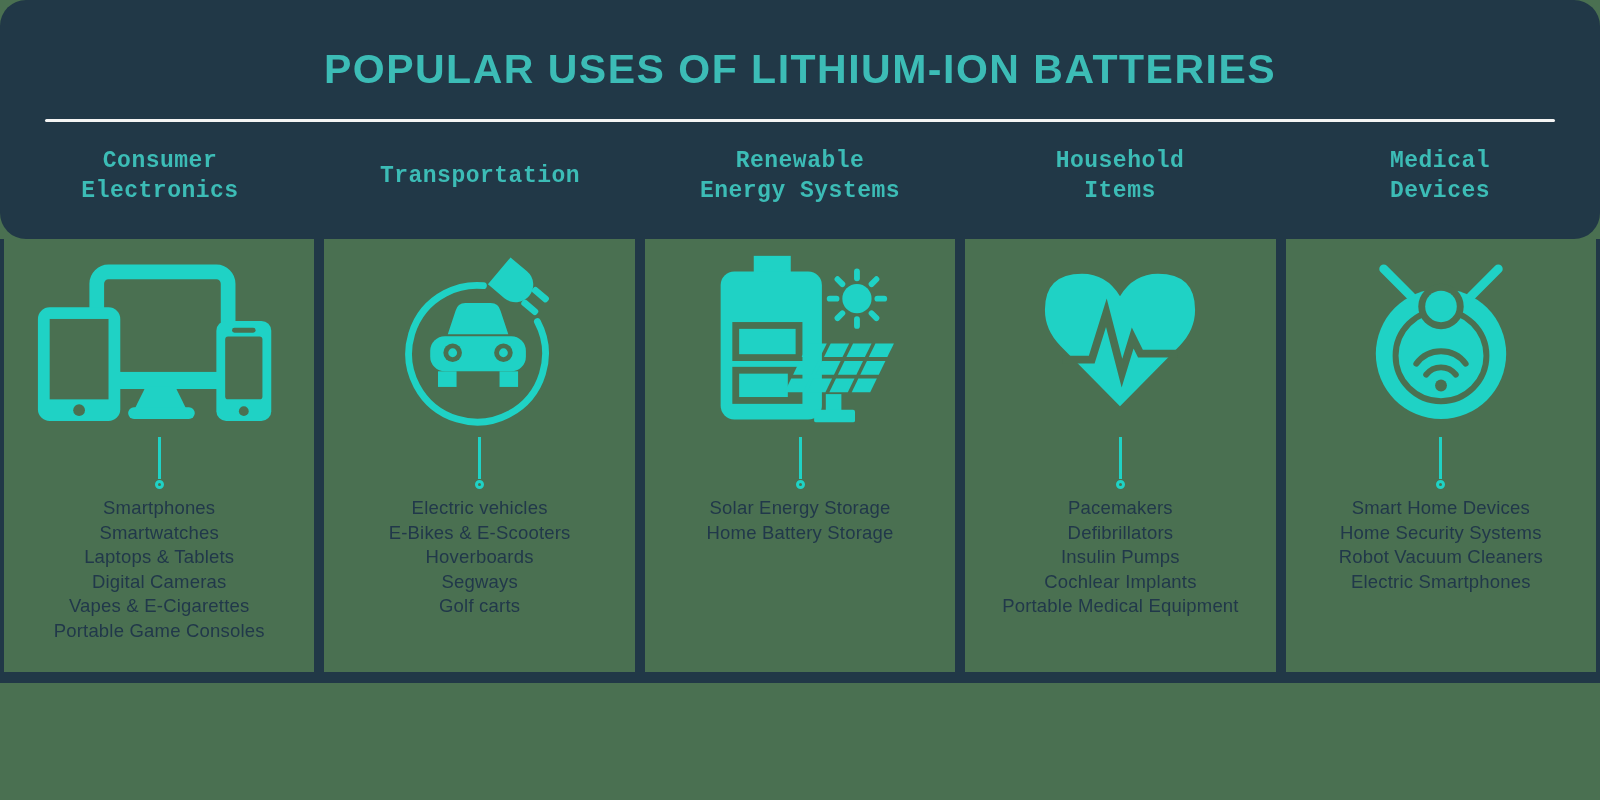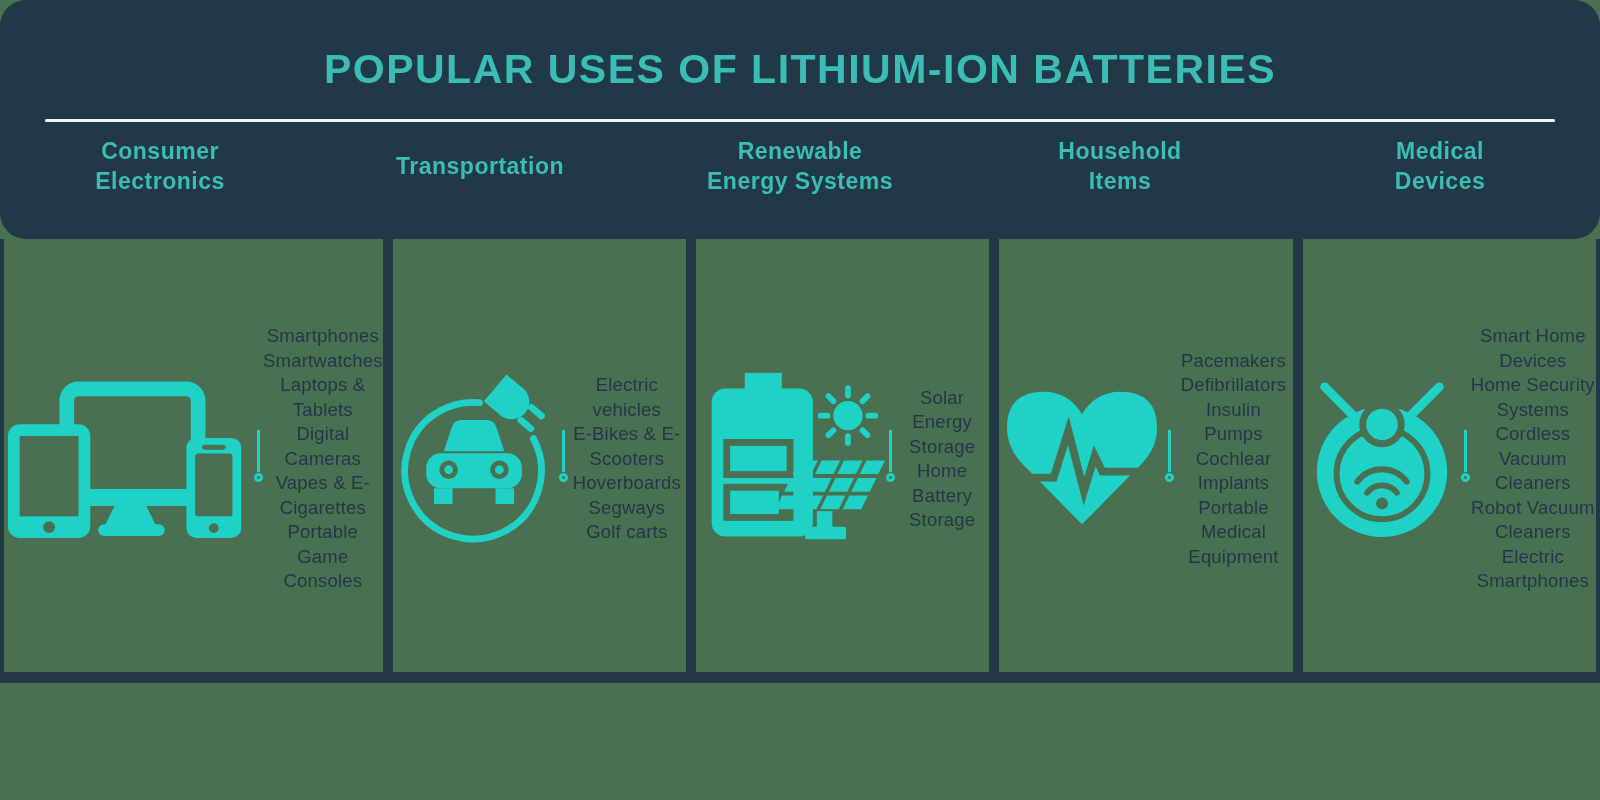--- a/index.html
+++ b/index.html
@@ -30,21 +30,21 @@
     font-weight: 800;
     letter-spacing: 1.5px;
     color: var(--accent-teal);
   }
   .divider {
     height: 3px;
     background: var(--divider);
     margin: 26px 45px 0 45px;
     border-radius: 2px;
   }
-  .col-headers { display: flex; margin-top: 12px; }
+  .col-headers { display: flex; margin-top: 22px; font-family: Liberation Mono, monospace; }
   .col-head {
     flex: 1;
     height: 64px;
     display: flex; align-items: center; justify-content: center;
     text-align: center;
     font-size: 23px; font-weight: 700; line-height: 30px;
     letter-spacing: 0.5px;
     color: var(--accent-teal);
     white-space: pre-line;
   }
@@ -52,21 +52,21 @@
     display: flex;
     gap: 10px;
     padding: 0 4px;
     background: var(--header-bg);
     height: 444px;
     border-bottom: 11px solid var(--header-bg);
   }
   .cell {
     flex: 1;
     background: var(--body-bg);
-    display: flex; align-items: center;
+    display: flex; flex-direction: column; align-items: center;
   }
   .icon-wrap {
     height: 190px; margin-top: 8px;
     display: flex; align-items: center; justify-content: center;
   }
   .connector { display: flex; flex-direction: column; align-items: center; }
   .connector-line { width: 3px; height: 42px; background: var(--icon-teal); }
   .connector-ring {
     width: 9px; height: 9px;
     border: 3px solid var(--icon-teal);
@@ -253,21 +253,20 @@
         <circle cx="80" cy="128" r="6" class="g"></circle>
       </svg>
     </div>
     <div class="connector">
       <div class="connector-line"></div>
       <div class="connector-ring"></div>
     </div>
     <ul class="items">
       <li>Smart Home Devices</li>
       <li>Home Security Systems</li>
-      <li>Cordless Vacuum Cleaners</li>
       <li>Robot Vacuum Cleaners</li>
       <li>Electric Smartphones</li>
     </ul>
   </section>
 
 </div>
 
 <div class="footer-space"></div>
 
 </body></html>

